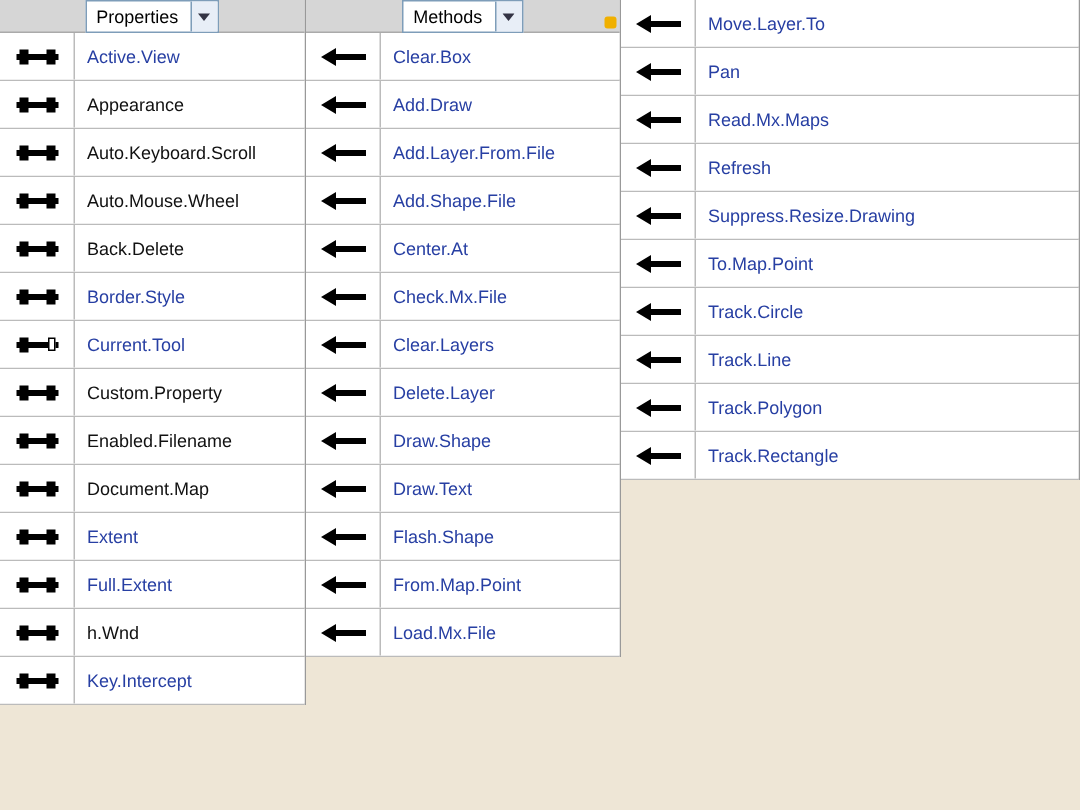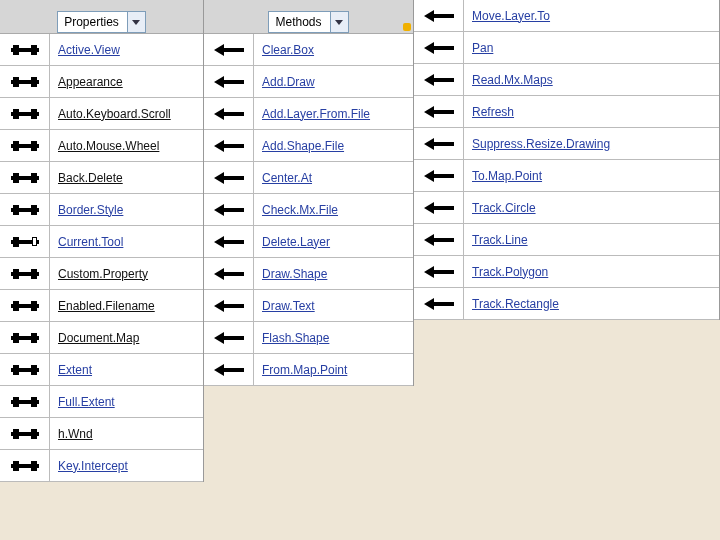--- a/index.html
+++ b/index.html
@@ -20,23 +20,23 @@
     border-right: 1px solid #999;
     display: flex;
     flex-direction: column;
   }
   .col1 { width: 204px; }
   .col2 { width: 210px; }
   .col3 { width: 306px; }
   .header {
     background: #d6d6d6;
     border-bottom: 1px solid #aaa;
-    height: 34px;
+    height: 22px;
     display: flex;
-    align-items: flex-end;
+    align-items: flex-start;
     justify-content: center;
     position: relative;
   }
   .col1 .header, .col2 .header { justify-content: center; }
   .header-combo {
     display: inline-flex;
     align-items: center;
     background: #fff;
     border: 1px solid #7e9db9;
     height: 22px;
@@ -70,21 +70,20 @@
   }
   .labelcell {
     flex: 1;
     display: flex;
     align-items: center;
     padding: 0 8px;
     background: #fff;
   }
   .labelcell a {
     color: #273fa3;
-    text-decoration: underline;
     cursor: pointer;
     font-size: 12px;
   }
   .link-black { color: #111 !important; }
   
   .prop-icon { width: 28px; height: 10px; position: relative; }
   .prop-icon .bar { position:absolute; top:3px; left:0; width:28px; height:4px; background:#000; }
   .prop-icon .tab1 { position:absolute; top:0; left:2px; width:6px; height:10px; background:#000; }
   .prop-icon .tab2 { position:absolute; top:0; right:2px; width:6px; height:10px; background:#000; }
   .prop-icon.hollow .tab2 { background:#fff; border:1px solid #000; width:5px; height:9px; }
@@ -365,20 +364,32 @@
       </div>
       <div class="row">
         <div class="iconcell">
           <div class="arrow-icon">
             <svg viewBox="0 0 30 12">
               <polygon points="0,6 10,0 10,4 30,4 30,8 10,8 10,12" fill="#000"></polygon>
             </svg>
           </div>
         </div>
         <div class="labelcell">
+          <a>Clear.Layers</a>
+        </div>
+      </div>
+      <div class="row">
+        <div class="iconcell">
+          <div class="arrow-icon">
+            <svg viewBox="0 0 30 12">
+              <polygon points="0,6 10,0 10,4 30,4 30,8 10,8 10,12" fill="#000"></polygon>
+            </svg>
+          </div>
+        </div>
+        <div class="labelcell">
           <a>Delete.Layer</a>
         </div>
       </div>
       <div class="row">
         <div class="iconcell">
           <div class="arrow-icon">
             <svg viewBox="0 0 30 12">
               <polygon points="0,6 10,0 10,4 30,4 30,8 10,8 10,12" fill="#000"></polygon>
             </svg>
           </div>
@@ -414,20 +425,32 @@
       <div class="row">
         <div class="iconcell">
           <div class="arrow-icon">
             <svg viewBox="0 0 30 12">
               <polygon points="0,6 10,0 10,4 30,4 30,8 10,8 10,12" fill="#000"></polygon>
             </svg>
           </div>
         </div>
         <div class="labelcell">
           <a>From.Map.Point</a>
+        </div>
+      </div>
+      <div class="row">
+        <div class="iconcell">
+          <div class="arrow-icon">
+            <svg viewBox="0 0 30 12">
+              <polygon points="0,6 10,0 10,4 30,4 30,8 10,8 10,12" fill="#000"></polygon>
+            </svg>
+          </div>
+        </div>
+        <div class="labelcell">
+          <a>Load.Mx.File</a>
         </div>
       </div>
     </div>
   <div class="col col3">
       <div class="row">
         <div class="iconcell">
           <div class="arrow-icon">
             <svg viewBox="0 0 30 12">
               <polygon points="0,6 10,0 10,4 30,4 30,8 10,8 10,12" fill="#000"></polygon>
             </svg>

